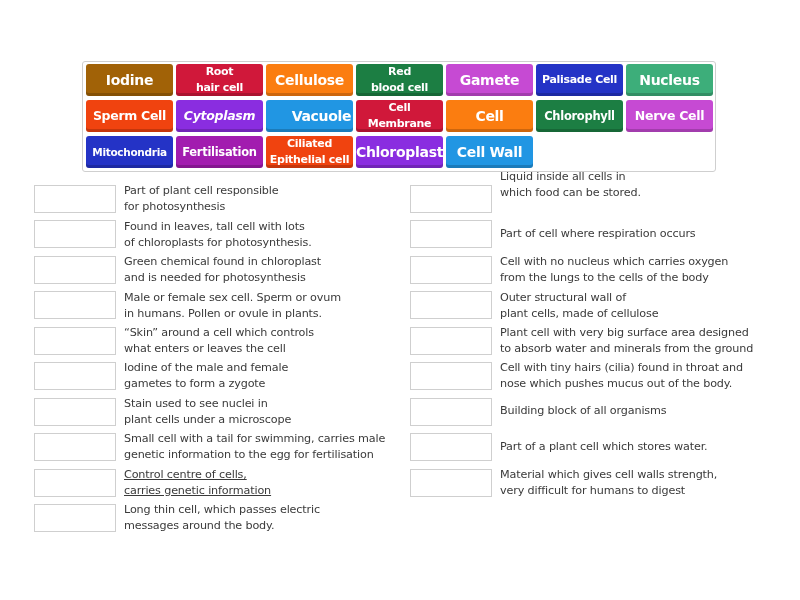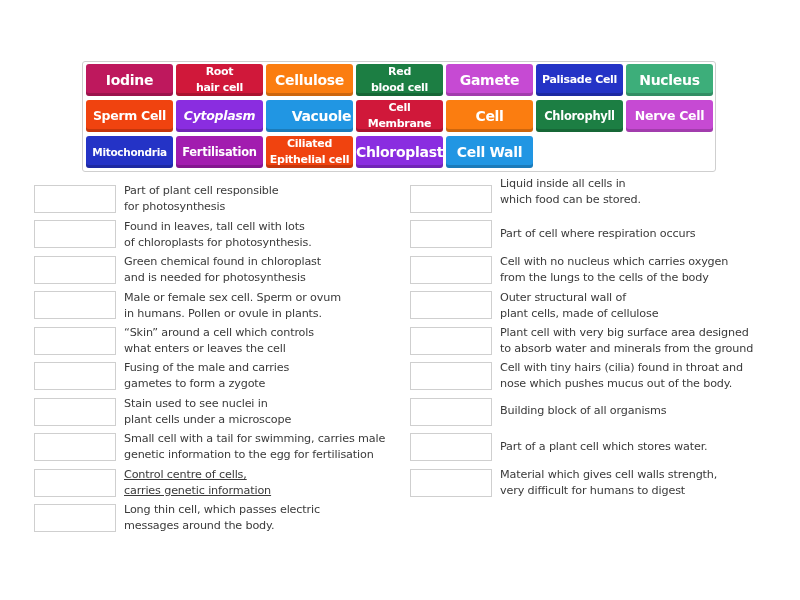--- a/index.html
+++ b/index.html
@@ -31,21 +31,21 @@
   .def {
     position: absolute; font-family: "DejaVu Sans", sans-serif; font-size: 11.2px; color: #3a3a3a;
     line-height: 16px; white-space: pre; letter-spacing: -0.15px;
   }
 </style>
 </head>
 <body>
 
 <div class="tile-bank"></div>
 
-<div class="tile big" style="left:86px;top:64px;background:#be185d;">Iodine</div>
+<div class="tile big" style="left:86px;top:64px;background:#a16207;">Iodine</div>
 <div class="tile two" style="left:176px;top:64px;background:#d0183a;white-space:pre;">Root
 hair cell</div>
 <div class="tile big" style="left:266px;top:64px;background:#fb7d10;">Cellulose</div>
 <div class="tile two" style="left:356px;top:64px;background:#1c7e43;white-space:pre;">Red
 blood cell</div>
 <div class="tile big" style="left:446px;top:64px;background:#c64ad3;">Gamete</div>
 <div class="tile sm" style="left:536px;top:64px;background:#2433c6;">Palisade Cell</div>
 <div class="tile big" style="left:626px;top:64px;background:#3dae7a;">Nucleus</div>
 
 <div class="tile mid" style="left:86px;top:100px;background:#f0430f;">Sperm Cell</div>
@@ -78,41 +78,41 @@
 
 <div class="drop" style="left:34px;top:291px;"></div>
 <div class="def" style="left:124px;top:290px;">Male or female sex cell. Sperm or ovum
 in humans. Pollen or ovule in plants.</div>
 
 <div class="drop" style="left:34px;top:327px;"></div>
 <div class="def" style="left:124px;top:325px;">“Skin” around a cell which controls
 what enters or leaves the cell</div>
 
 <div class="drop" style="left:34px;top:362px;"></div>
-<div class="def" style="left:124px;top:360px;">Fusing of the male and carries
+<div class="def" style="left:124px;top:360px;">Iodine of the male and female
 gametes to form a zygote</div>
 
 <div class="drop" style="left:34px;top:398px;"></div>
 <div class="def" style="left:124px;top:396px;">Stain used to see nuclei in
 plant cells under a microscope</div>
 
 <div class="drop" style="left:34px;top:433px;"></div>
 <div class="def" style="left:124px;top:431px;">Small cell with a tail for swimming, carries male
 genetic information to the egg for fertilisation</div>
 
 <div class="drop" style="left:34px;top:469px;"></div>
 <div class="def" style="left:124px;top:467px;text-decoration:underline;">Control centre of cells,
 carries genetic information</div>
 
 <div class="drop" style="left:34px;top:504px;"></div>
 <div class="def" style="left:124px;top:502px;">Long thin cell, which passes electric
 messages around the body.</div>
 
 <div class="drop" style="left:410px;top:185px;"></div>
-<div class="def" style="left:500px;top:176px;">Liquid inside all cells in
+<div class="def" style="left:500px;top:169px;">Liquid inside all cells in
 which food can be stored.</div>
 
 <div class="drop" style="left:410px;top:220px;"></div>
 <div class="def" style="left:500px;top:226px;">Part of cell where respiration occurs</div>
 
 <div class="drop" style="left:410px;top:256px;"></div>
 <div class="def" style="left:500px;top:254px;">Cell with no nucleus which carries oxygen
 from the lungs to the cells of the body</div>
 
 <div class="drop" style="left:410px;top:291px;"></div>

